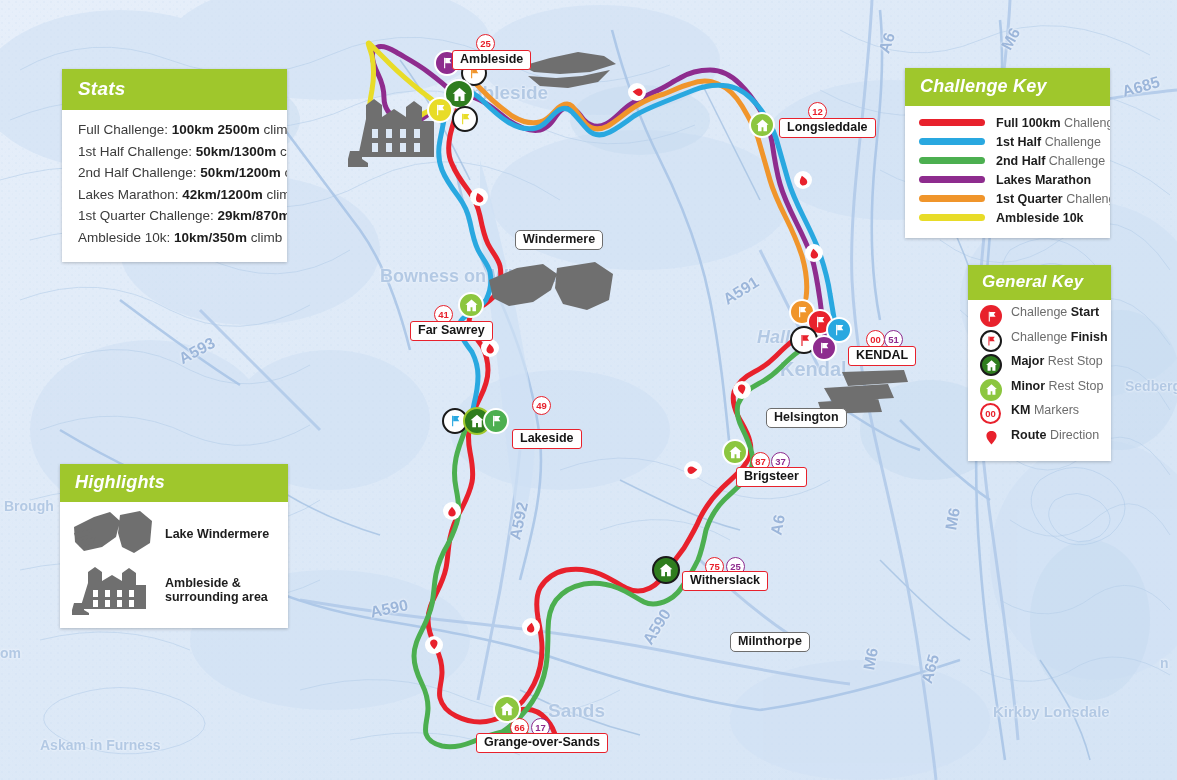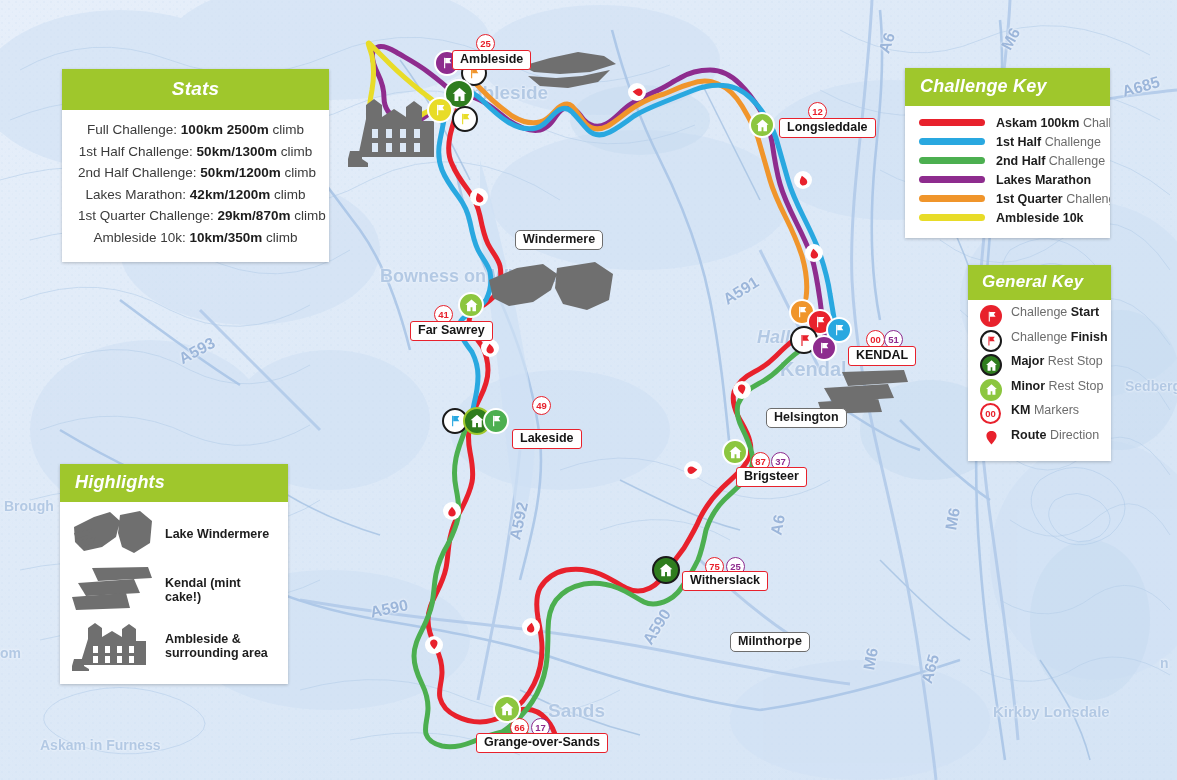--- a/index.html
+++ b/index.html
@@ -25,21 +25,21 @@
   }
   .panel-head {
     background:#9fc72c;
     color:#ffffff;
     font-style:italic;
     font-weight:bold;
     letter-spacing:.2px;
   }
 
   
-  #stats-panel { left:62px; top:69px; width:267px;text-align:center; }
+  #stats-panel { left:62px; top:69px; width:225px; }
   #stats-panel .panel-head { font-size:19px; padding:9px 16px 10px; }
   #stats-panel .body { padding:9px 16px 14px; }
   .stat-row { font-size:13.5px; color:#3b3b3b; line-height:21.5px; white-space:nowrap; }
   .stat-row b { color:#1d1d1d; font-weight:bold; }
 
   
   #challenge-key { left:905px; top:68px; width:205px; }
   #challenge-key .panel-head { font-size:18px; padding:8px 15px 9px; }
   #challenge-key .body { padding:7px 14px 11px; }
   .ck-row { display:flex; align-items:center; height:19px; }
@@ -599,21 +599,21 @@
         <div class="stat-row"><span>1st Quarter Challenge:</span> <b>29km/870m</b> <span>climb</span></div>
         <div class="stat-row"><span>Ambleside 10k:</span> <b>10km/350m</b> <span>climb</span></div>
       </div>
   </div>
 
   <div class="panel" id="challenge-key">
     <div class="panel-head">Challenge Key</div>
     <div class="body" id="ck-body">
         <div class="ck-row">
           <div class="ck-swatch" style="background: rgb(232, 33, 44);"></div>
-          <div class="ck-label"><b>Askam 100km</b><span> Challenge</span></div>
+          <div class="ck-label"><b>Full 100km</b><span> Challenge</span></div>
         </div>
         <div class="ck-row">
           <div class="ck-swatch" style="background: rgb(41, 168, 224);"></div>
           <div class="ck-label"><b>1st Half</b><span> Challenge</span></div>
         </div>
         <div class="ck-row">
           <div class="ck-swatch" style="background: rgb(76, 175, 80);"></div>
           <div class="ck-label"><b>2nd Half</b><span> Challenge</span></div>
         </div>
         <div class="ck-row">
@@ -697,28 +697,20 @@
 
   <div class="panel" id="highlights">
     <div class="panel-head">Highlights</div>
     <div class="body" id="hl-body">
         <div class="hl-row">
           <div class="hl-thumb"><svg width="82" height="48" viewBox="0 0 82 48">
               <path fill="#6f6f6f" d="M2 18 L22 8 L38 3 L48 12 L44 28 L30 38 L12 42 L3 33z M48 6 L68 2 L80 12 L78 34 L62 44 L50 38 L46 24z"></path>
               <path fill="#6f6f6f" d="M2 24 L20 20 L16 26 L4 30z M6 32 L24 28 L20 35 L8 38z"></path>
             </svg></div>
           <div class="hl-label" style="white-space: pre-line;">Lake Windermere</div>
-        </div>
-        <div class="hl-row">
-          <div class="hl-thumb"><svg width="82" height="48" viewBox="0 0 82 48">
-              <path fill="#6f6f6f" d="M20 3 L76 2 L80 13 L26 16z"></path>
-              <path fill="#6f6f6f" d="M6 18 L62 14 L68 28 L14 31z"></path>
-              <path fill="#6f6f6f" d="M0 32 L54 28 L58 43 L4 45z"></path>
-            </svg></div>
-          <div class="hl-label" style="white-space: pre-line;">Kendal (mint cake!)</div>
         </div>
         <div class="hl-row">
           <div class="hl-thumb"><svg width="82" height="50" viewBox="0 0 82 50">
               <path fill="#6f6f6f" d="M16 18 L16 7 L23 2 L30 7 L30 16 L40 10 L50 16 L50 8 L57 3 L64 8 L64 20 L74 20 L74 44 L8 44z M2 38 L12 38 L12 45 L17 48 L17 50 L0 50 L0 45z"></path>
               <g fill="#ffffff">
                 <rect x="21" y="25" width="5" height="7"></rect>
                 <rect x="33" y="25" width="5" height="7"></rect>
                 <rect x="45" y="25" width="5" height="7"></rect>
                 <rect x="57" y="25" width="5" height="7"></rect>
                 <rect x="21" y="35" width="5" height="7"></rect>

